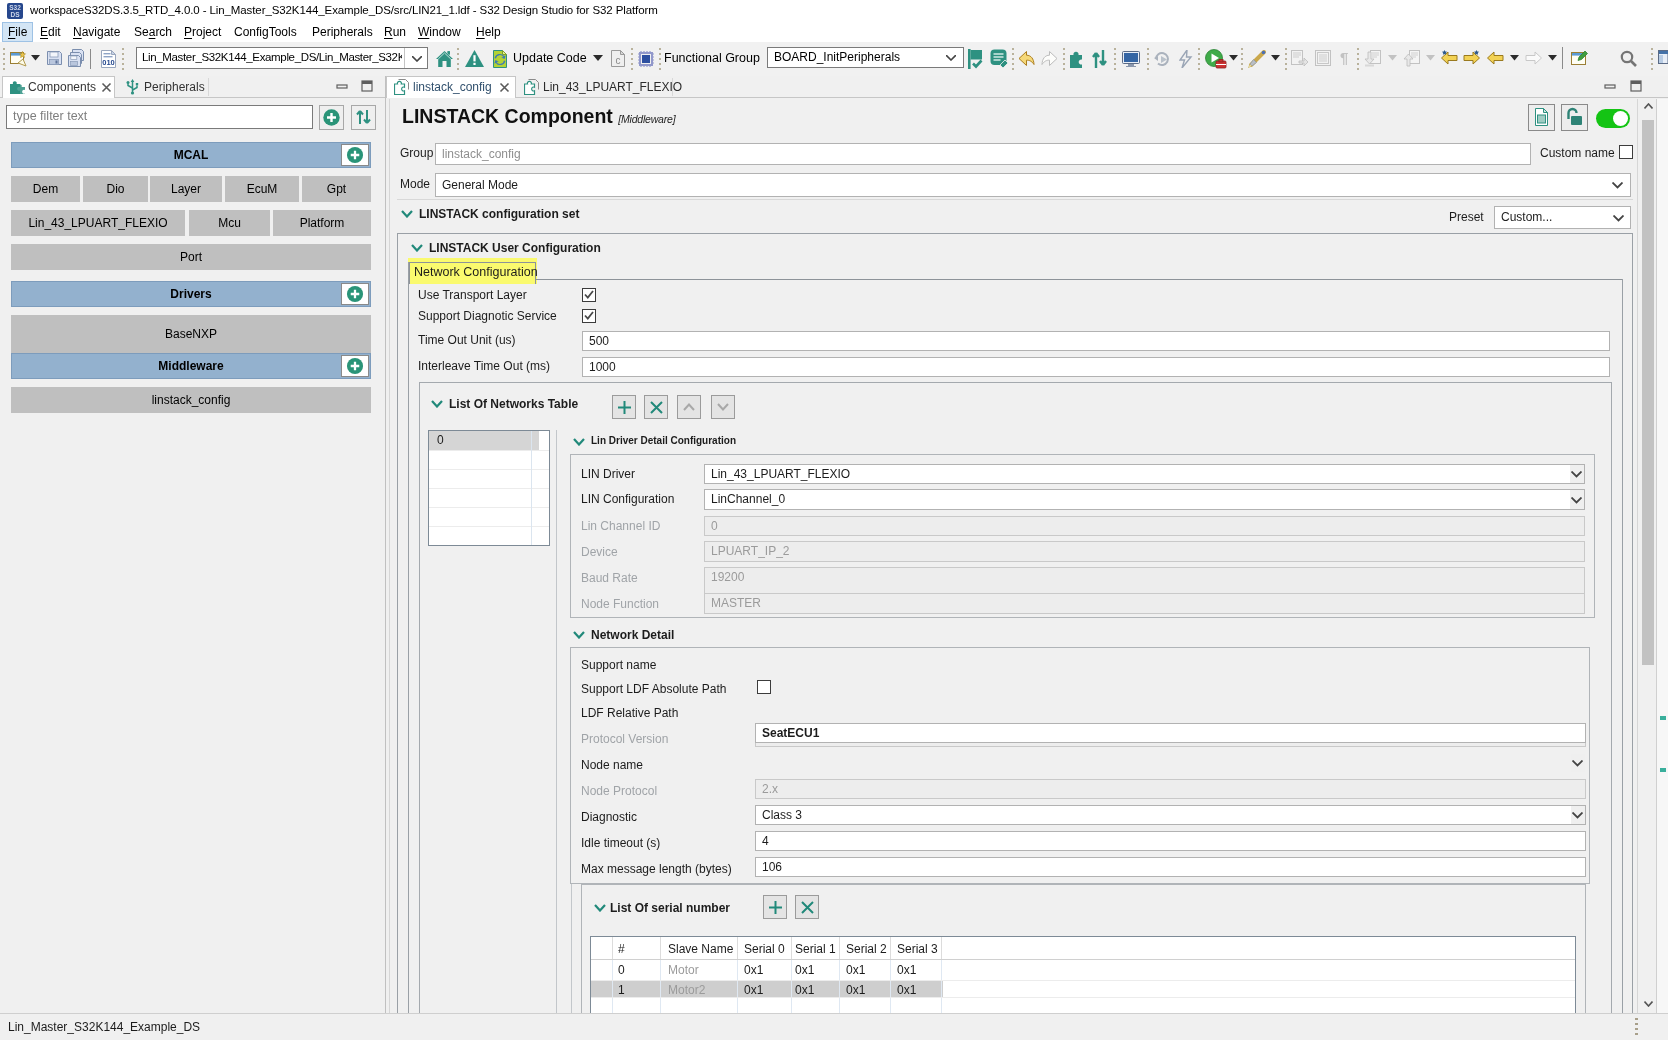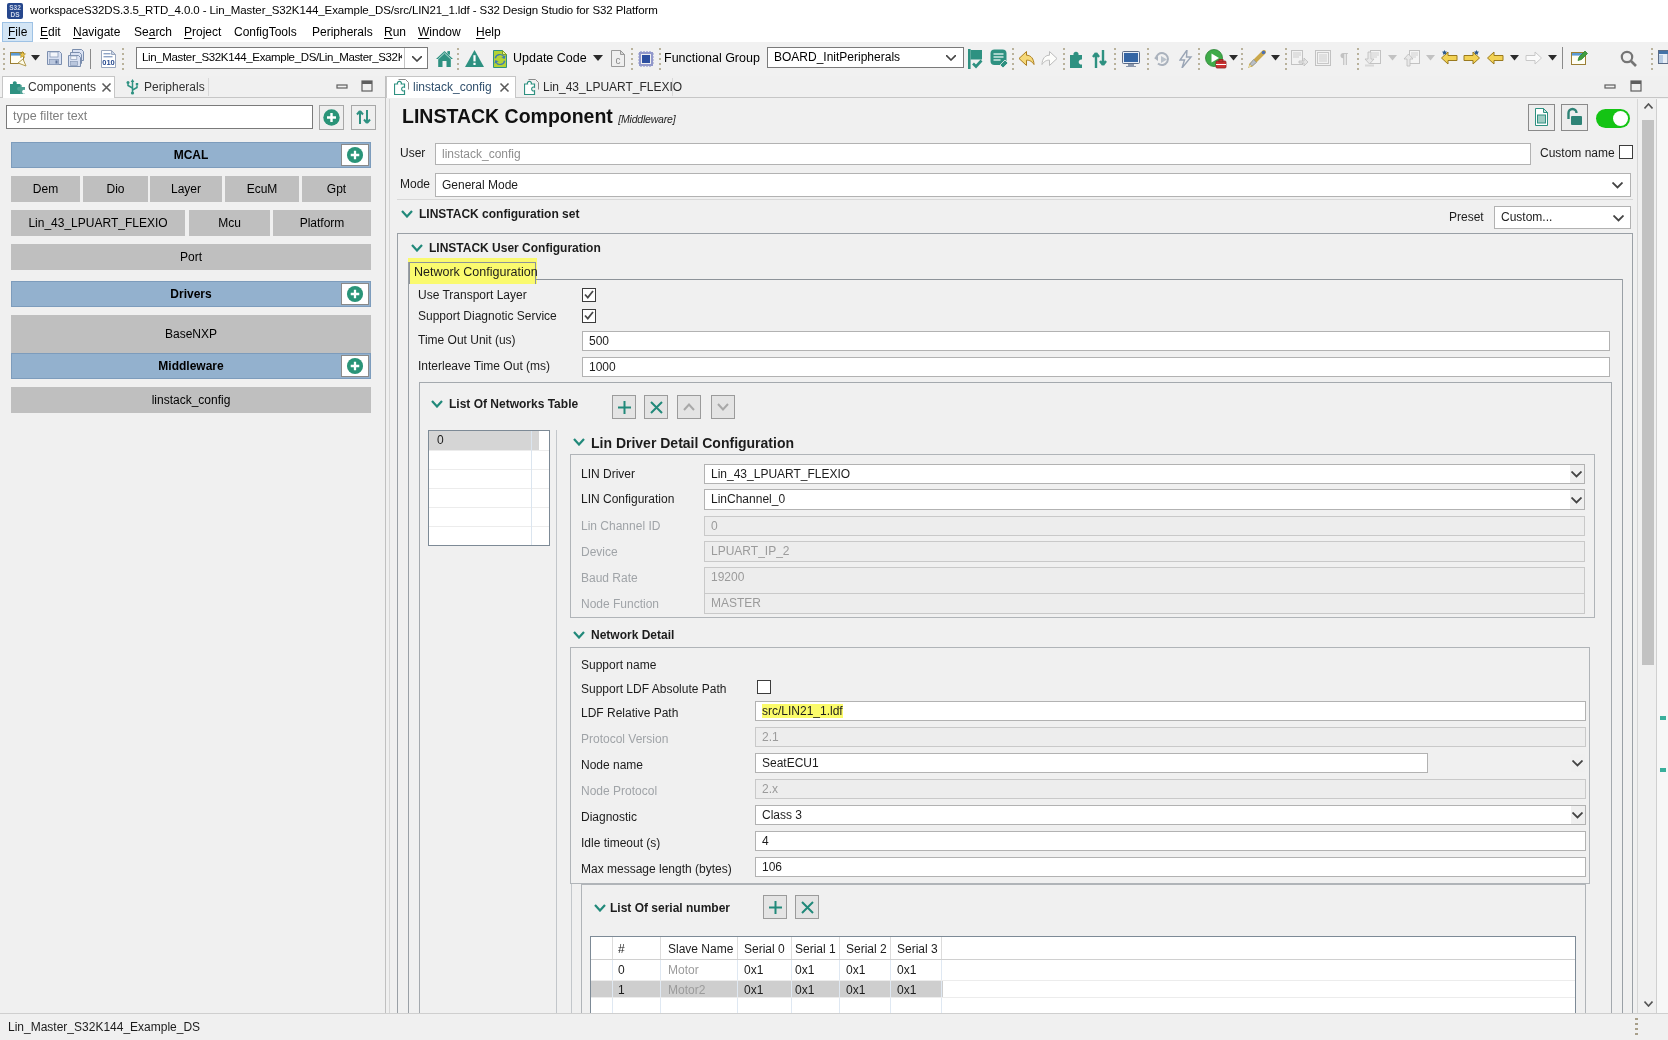--- a/index.html
+++ b/index.html
@@ -419,21 +419,21 @@
       <rect x="2.5" y="7" width="8" height="8" fill="#9fccc3" stroke="#2e9181"></rect>
     </svg>
   <div class="abs" style="left:1175px;top:28px;width:27px;height:27px;background:#ededed;border:1px solid #8a8a8a;"></div>
   <svg class="abs" style="left:1180px;top:31px" width="17" height="20" viewBox="0 0 17 20">
       <rect x="5" y="9" width="11" height="9" rx="1" fill="#2e8376"></rect>
       <path d="M2.5 12 V6 a4 4 0 0 1 8 0" fill="none" stroke="#2e8376" stroke-width="2.4"></path>
     </svg>
   <div class="abs" style="left:1210px;top:33px;width:34px;height:19px;background:#14c414;border-radius:10px;"></div>
   <div class="abs" style="left:1227px;top:35px;width:15px;height:15px;background:#fff;border-radius:8px;"></div>
 
-  <div class="lbl" style="left:14px;top:70px;">User</div>
+  <div class="lbl" style="left:14px;top:70px;">Group</div>
   <div class="tin" style="left:49px;top:67px;width:1096px;height:22px;line-height:20px;color:#8f8f8f;">linstack_config</div>
   <div class="lbl" style="left:1154px;top:70px;">Custom name</div>
   <div class="abs" style="left:1233px;top:69px;width:14px;height:14px;background:#fff;border:1.5px solid #3c3c3c;"></div>
 
   <div class="lbl" style="left:14px;top:101px;">Mode</div>
   <div class="tin" style="left:49px;top:97px;width:1196px;height:24px;line-height:22px;">General Mode</div>
   <svg class="abs" style="left:1226px;top:106px" width="11" height="7">
       <path d="M0.5 0.5 L5.5 5.5 L10.5 0.5" fill="none" stroke="#444" stroke-width="1.8"></path>
     </svg>
 
@@ -511,21 +511,21 @@
   <div class="hline" style="left:43px;top:393px;width:120px;background:#ececec;"></div>
   <div class="hline" style="left:43px;top:412px;width:120px;background:#ececec;"></div>
   <div class="hline" style="left:43px;top:431px;width:120px;background:#ececec;"></div>
   <div class="hline" style="left:43px;top:450px;width:120px;background:#ececec;"></div>
   <div class="vline" style="left:145px;top:355px;height:114px;background:#dbe5ef;"></div>
   <div class="vline" style="left:170px;top:354px;height:583px;background:#c2c6ca;"></div>
 
   <svg class="chev" style="left:187px;top:362px" viewBox="0 0 12 8">
       <path d="M1 1 L6 6.5 L11 1" fill="none" stroke="#21897a" stroke-width="2.2"></path>
     </svg>
-  <div class="lbl b" style="left:205px;top:359px;font-size:14px;">Lin Driver Detail Configuration</div>
+  <div class="lbl b" style="left:205px;top:359px;font-size:10px;">Lin Driver Detail Configuration</div>
   <div class="box" style="left:184px;top:378px;width:1025px;height:164px;border-color:#b0b4b8;"></div>
   <div class="lbl" style="left:195px;top:391px;">LIN Driver</div>
   <div class="tin" style="left:318px;top:388px;width:881px;height:20px;">Lin_43_LPUART_FLEXIO</div>
   <div class="abs" style="left:1184px;top:389px;width:14px;height:18px;background:#efefef;"></div>
   <svg class="abs" style="left:1185px;top:395px" width="11" height="7">
       <path d="M0.5 0.5 L5.5 5.5 L10.5 0.5" fill="none" stroke="#444" stroke-width="1.8"></path>
     </svg>
   <div class="lbl" style="left:195px;top:416px;">LIN Configuration</div>
   <div class="tin" style="left:318px;top:413px;width:881px;height:21px;">LinChannel_0</div>
   <div class="abs" style="left:1184px;top:414px;width:14px;height:19px;background:#efefef;"></div>
@@ -543,25 +543,24 @@
 
   <svg class="chev" style="left:187px;top:555px" viewBox="0 0 12 8">
       <path d="M1 1 L6 6.5 L11 1" fill="none" stroke="#21897a" stroke-width="2.2"></path>
     </svg>
   <div class="lbl b" style="left:205px;top:552px;font-size:12px;">Network Detail</div>
   <div class="box" style="left:184px;top:571px;width:1020px;height:237px;border-color:#b0b4b8;"></div>
   <div class="lbl" style="left:195px;top:582px;">Support name</div>
   <div class="lbl" style="left:195px;top:606px;">Support LDF Absolute Path</div>
   <div class="abs" style="left:371px;top:604px;width:14px;height:14px;background:#fff;border:1.5px solid #3c3c3c;"></div>
   <div class="lbl" style="left:195px;top:630px;">LDF Relative Path</div>
-  <div class="tin" style="left:369px;top:625px;width:831px;height:20px;"><span style="background:#fbfb6a;">src/LIN21_1.ldf</span></div>
   <div class="lbl dlbl" style="left:195px;top:656px;">Protocol Version</div>
   <div class="din" style="left:369px;top:651px;width:831px;height:20px;">2.1</div>
   <div class="lbl" style="left:195px;top:682px;">Node name</div>
-  <div class="tin" style="left:369px;top:677px;width:673px;height:20px;">SeatECU1</div>
+  <div class="tin" style="left:369px;top:647px;width:831px;height:20px;font-weight:bold;">SeatECU1</div>
   <div class="abs" style="left:1185px;top:678px;width:14px;height:18px;background:#efefef;"></div>
   <svg class="abs" style="left:1186px;top:684px" width="11" height="7">
       <path d="M0.5 0.5 L5.5 5.5 L10.5 0.5" fill="none" stroke="#444" stroke-width="1.8"></path>
     </svg>
   <div class="lbl dlbl" style="left:195px;top:708px;">Node Protocol</div>
   <div class="din" style="left:369px;top:703px;width:831px;height:20px;">2.x</div>
   <div class="lbl" style="left:195px;top:734px;">Diagnostic</div>
   <div class="tin" style="left:369px;top:729px;width:831px;height:20px;">Class 3</div>
   <div class="abs" style="left:1185px;top:730px;width:14px;height:18px;background:#efefef;"></div>
   <svg class="abs" style="left:1186px;top:736px" width="11" height="7">

